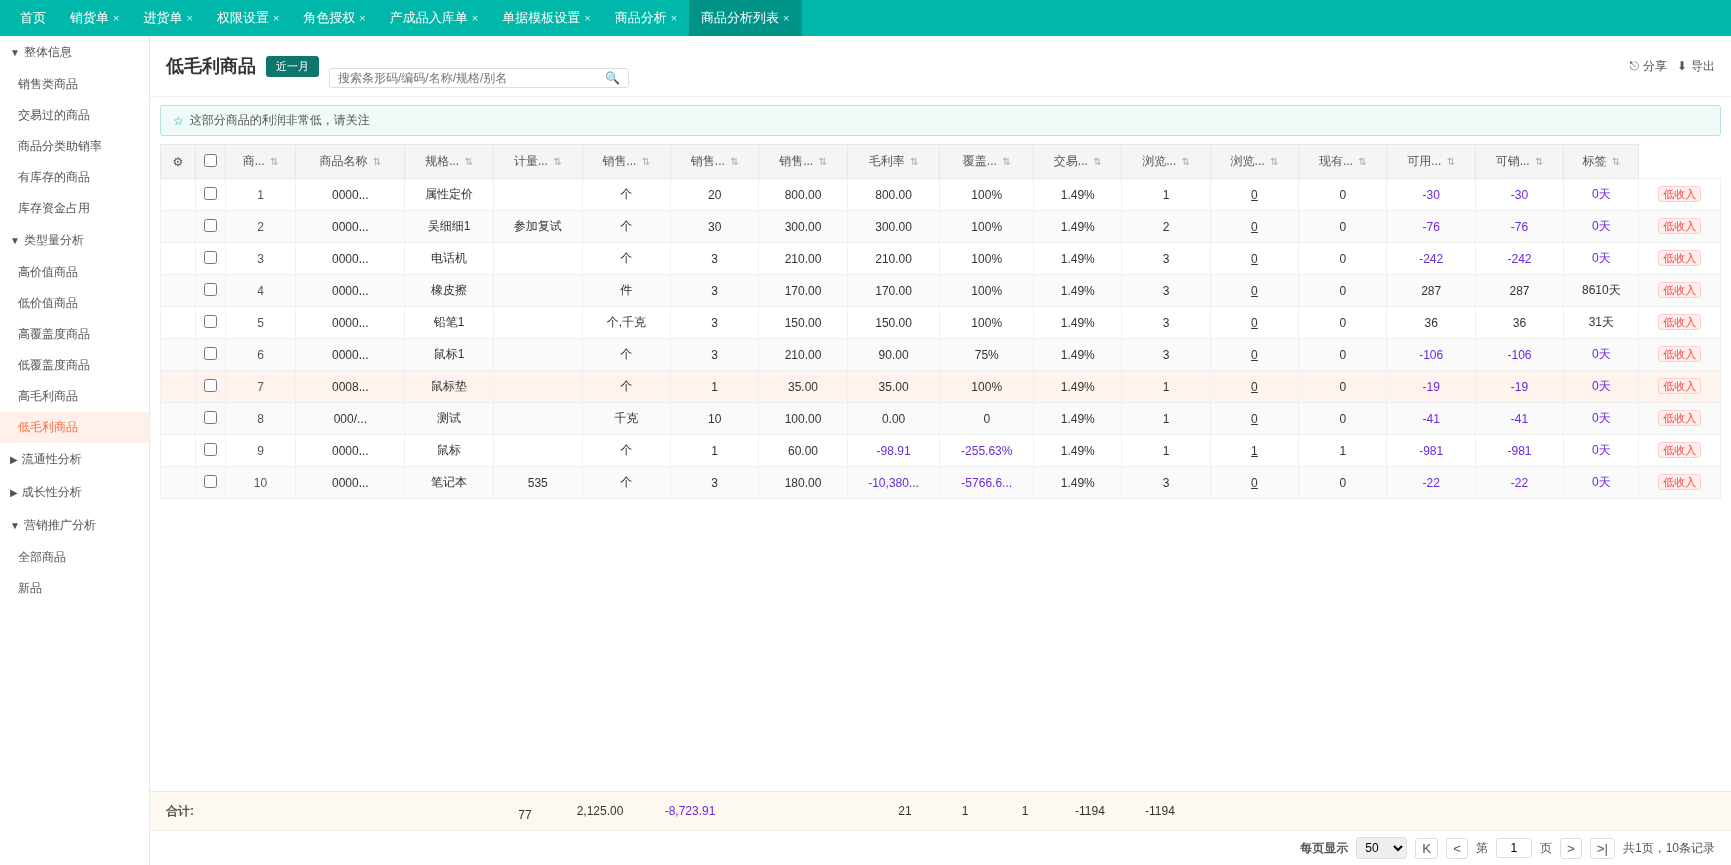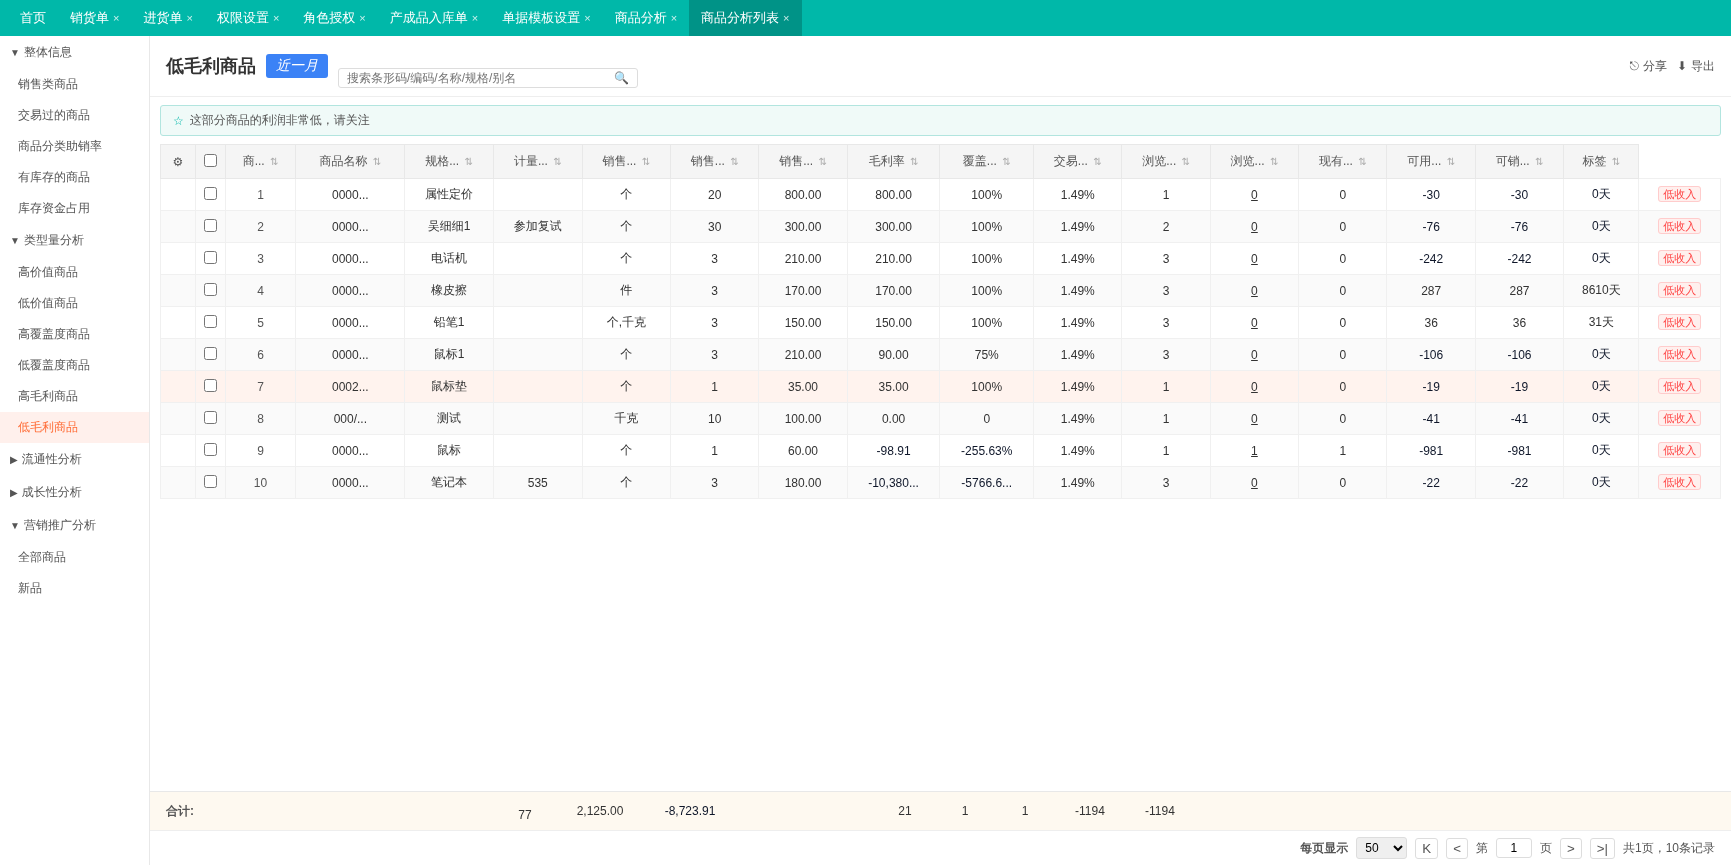--- a/index.html
+++ b/index.html
@@ -75,28 +75,27 @@
       border-bottom: 1px solid #eee;
       gap: 10px;
       background: #fff;
     }
     .page-title {
       font-size: 18px;
       font-weight: bold;
       color: #333;
     }
     .date-btn {
-      background: #3b82f6;
+      background: #0f766e;
       color: #fff;
       border: none;
       border-radius: 3px;
       padding: 3px 10px;
-      font-size: 14px;
+      font-size: 11px;
       cursor: pointer;
-      font-style: italic;
     }
     .search-box {
       display: flex;
       align-items: center;
       border: 1px solid #ddd;
       border-radius: 3px;
       padding: 2px 8px;
       flex: 1;
       max-width: 300px;
       margin-top: 24px;
@@ -169,21 +168,21 @@
       border-bottom: 1px solid #f0f0f0;
     }
     tbody tr:nth-child(even) { background: #fafafa; }
     tbody tr.highlighted { background: #fff3ee; }
     tbody td {
       padding: 7px 6px;
       text-align: center;
       border: 1px solid #f0f0f0;
       white-space: nowrap;
     }
-    .red-text { color: #0f172a; }
+    .red-text { color: #6d28d9; }
     .tag-low-income {
       background: #fff0ee;
       color: #ff4444;
       border: 1px solid #ffcccc;
       border-radius: 3px;
       padding: 1px 4px;
       font-size: 11px;
     }
     .underline-link {
       text-decoration: underline;
@@ -472,21 +471,21 @@
     <td>0</td>
     <td class="red-text">-106</td>
     <td class="red-text">-106</td>
     <td class="red-text">0天</td>
     <td><span class="tag-low-income">低收入</span></td>
   </tr>
             <tr class="highlighted">
     <td></td>
     <td><input type="checkbox" style=""></td>
     <td style="color:#555">7</td>
-    <td>0002...</td>
+    <td>0008...</td>
     <td>鼠标垫</td>
     <td></td>
     <td>个</td>
     <td>1</td>
     <td>35.00</td>
     <td class="">35.00</td>
     <td class="">100%</td>
     <td>1.49%</td>
     <td>1</td>
     <td><span class="underline-link">0</span></td>

